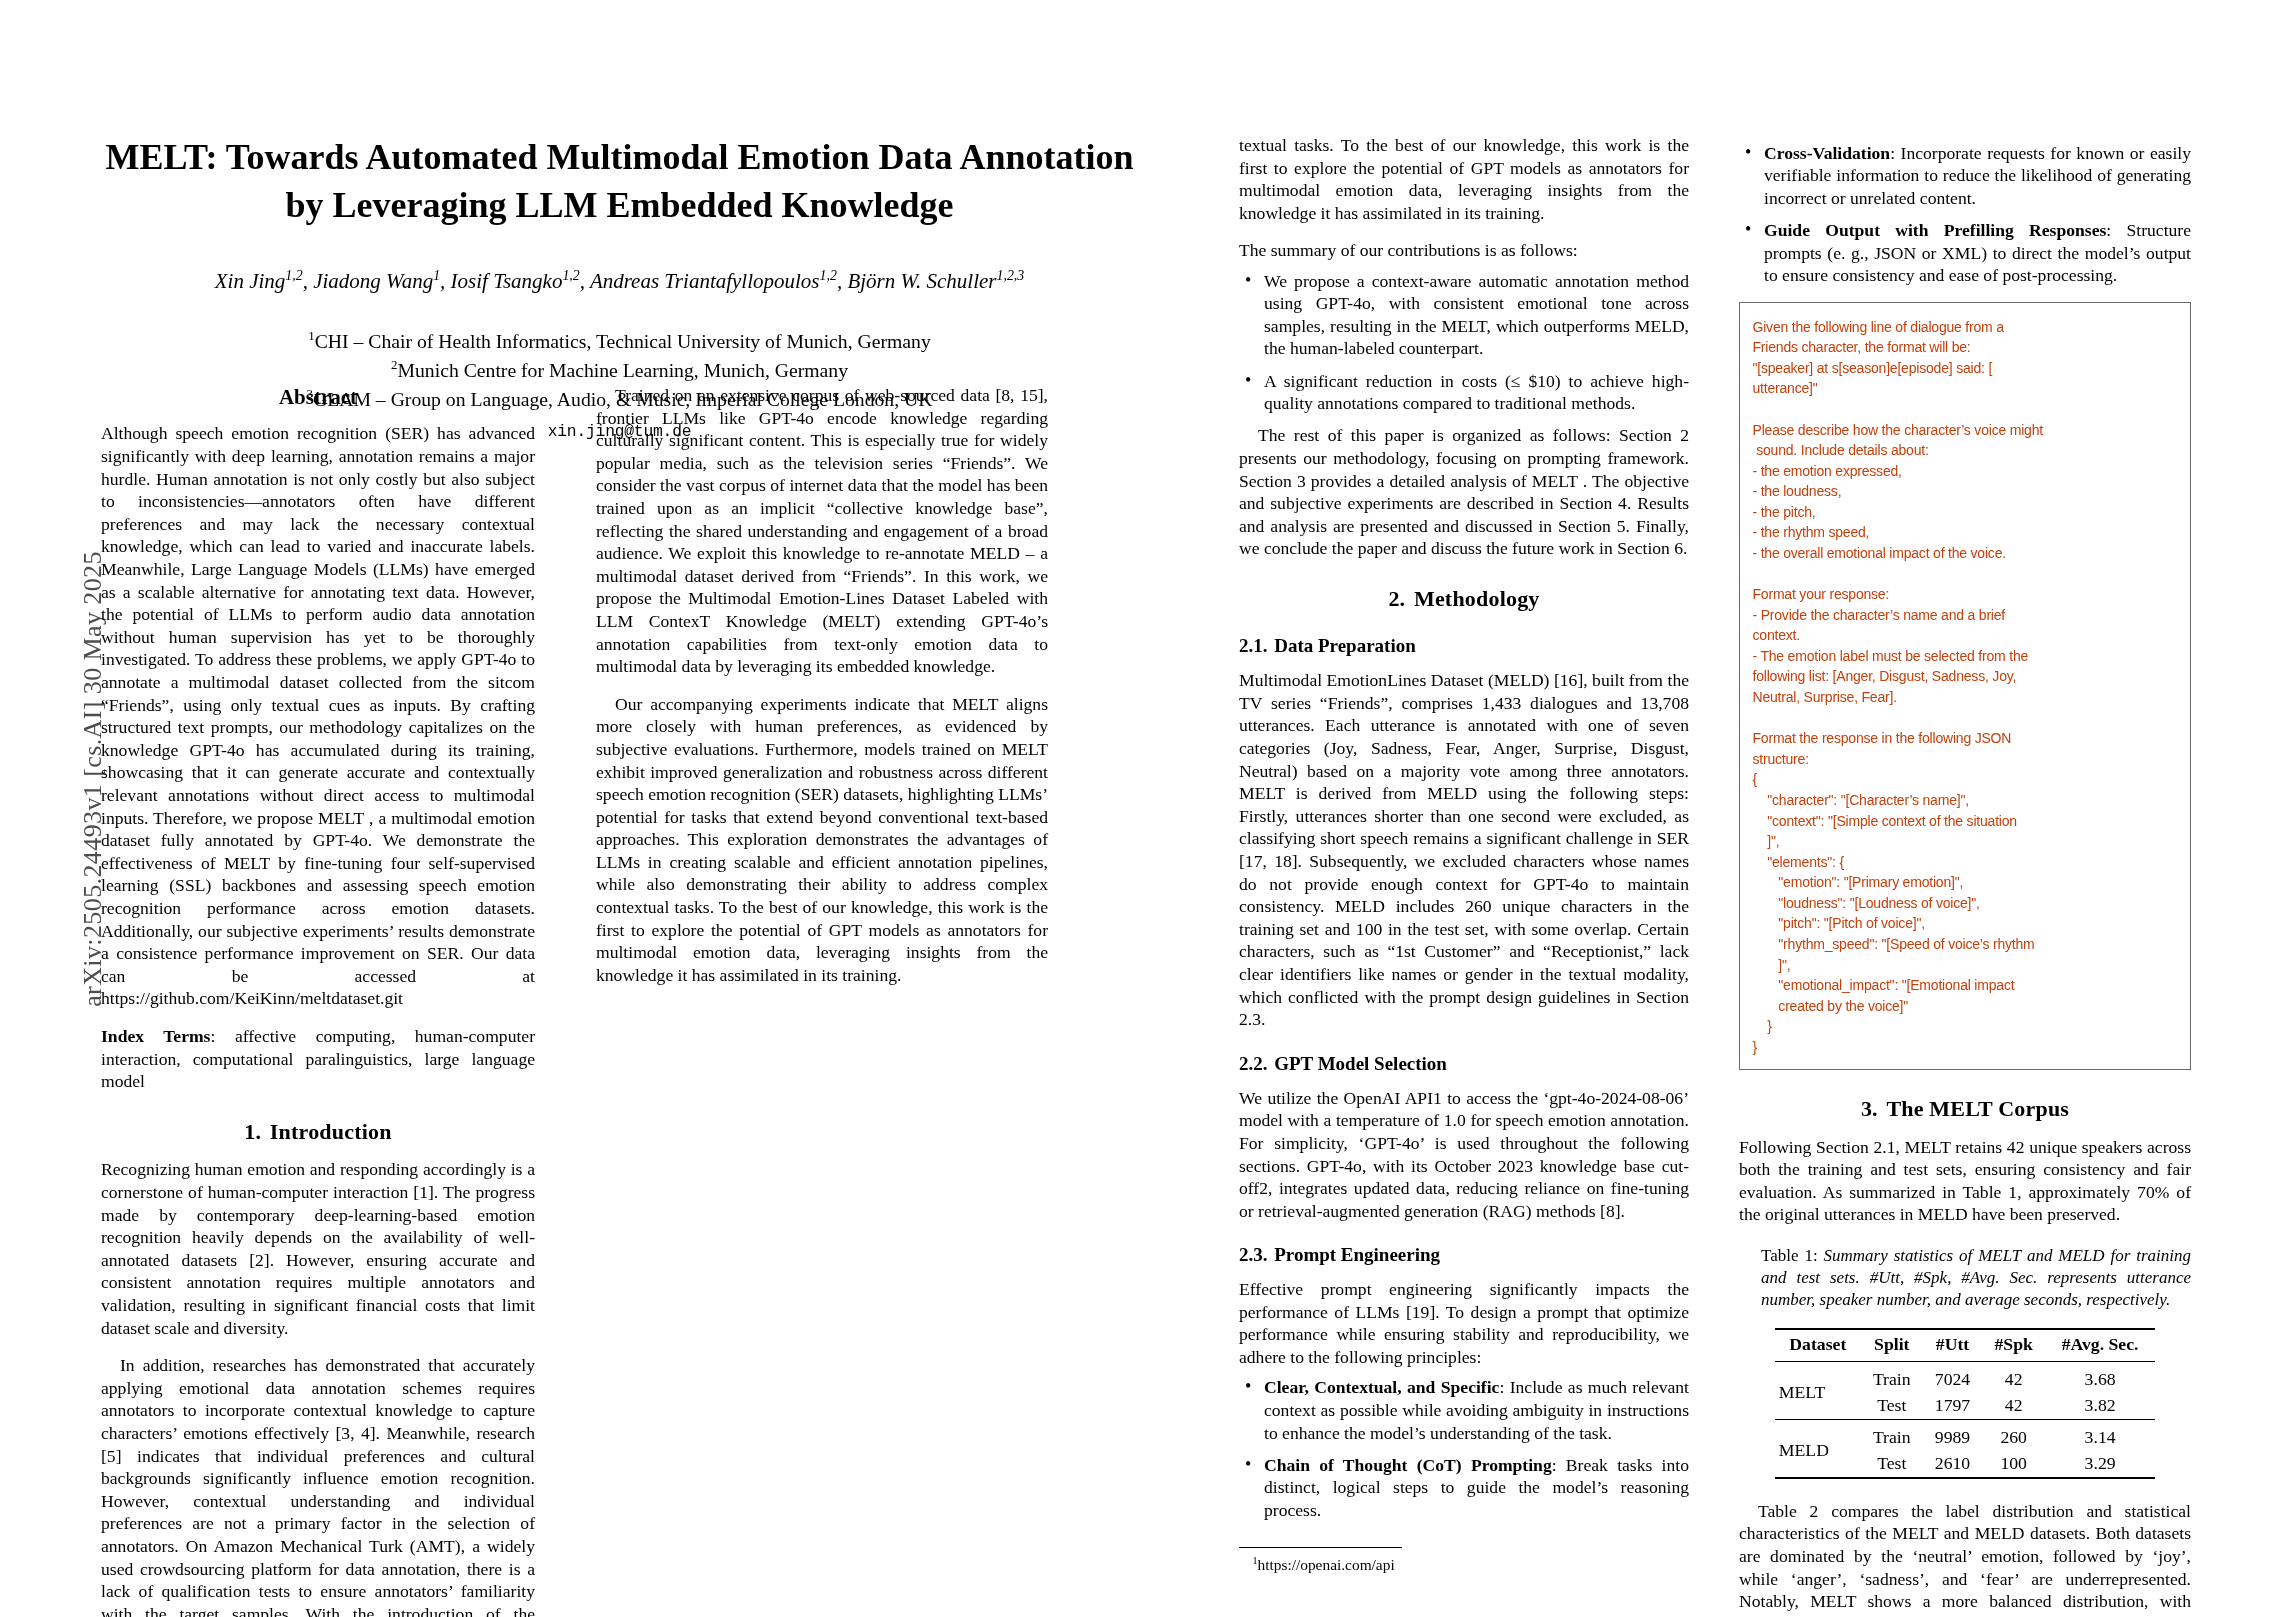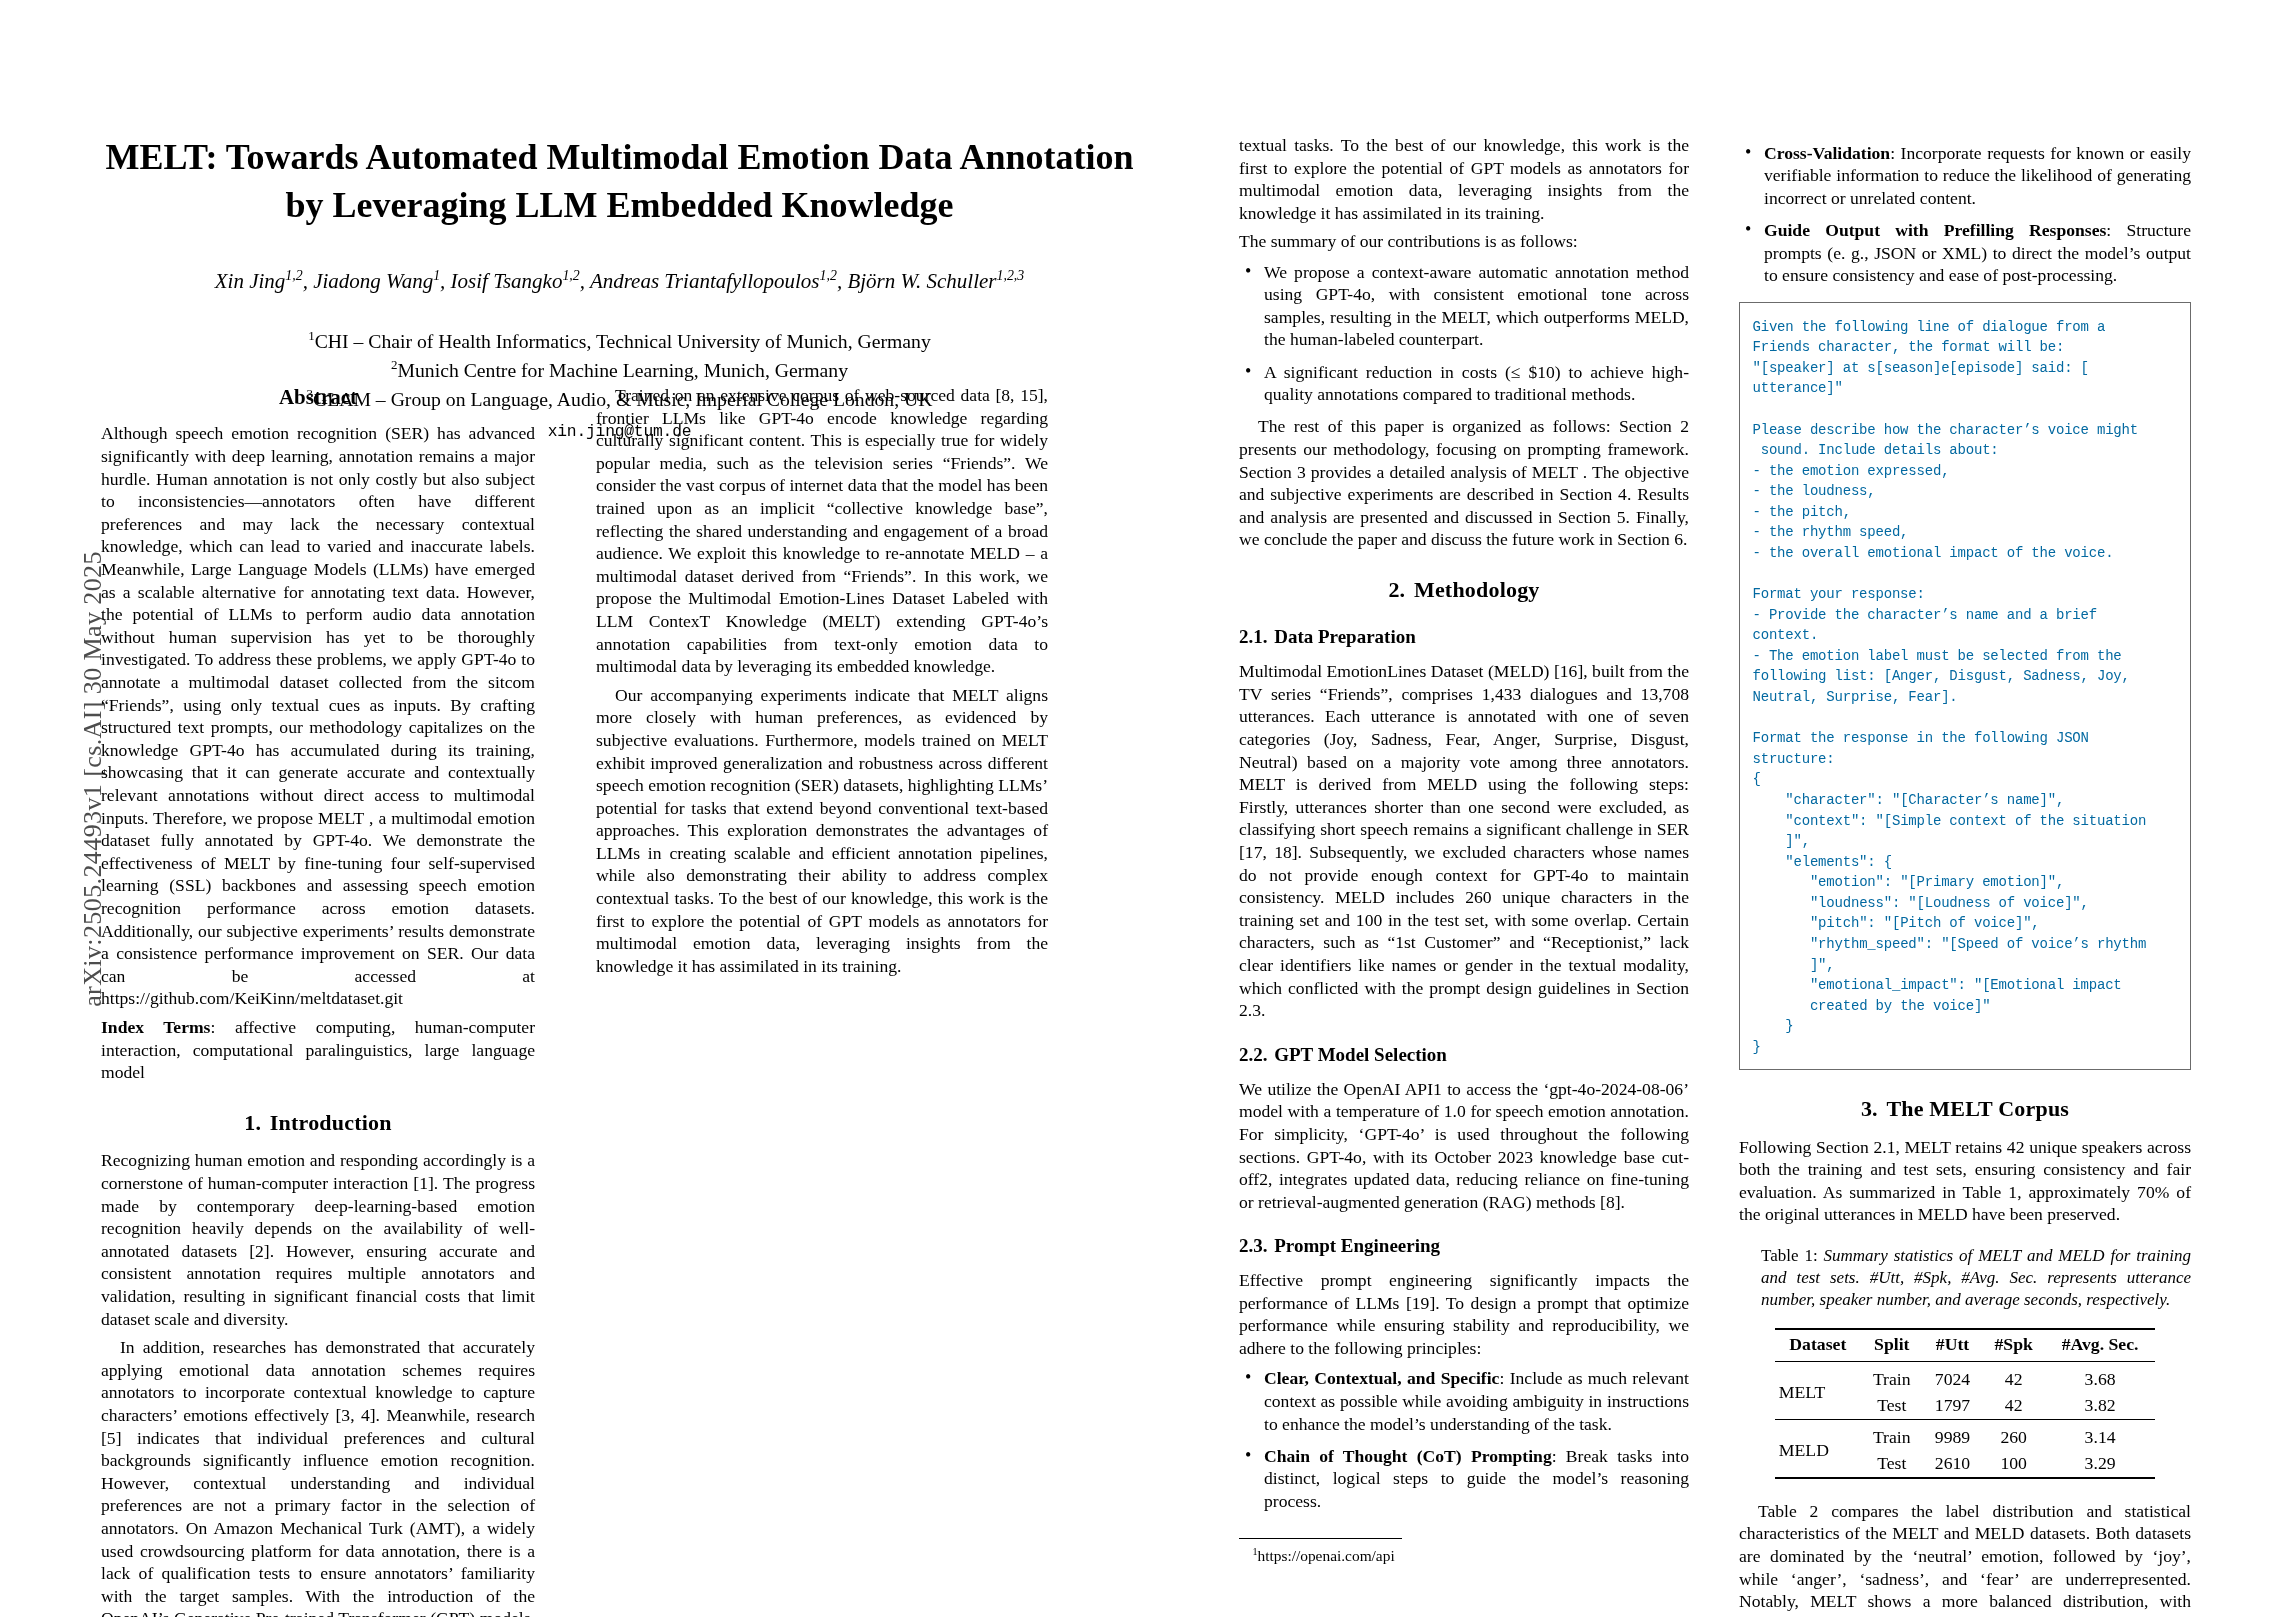--- a/index.html
+++ b/index.html
@@ -107,21 +107,21 @@
     text-align: center;
     font-weight: bold;
     font-size: 21px;
     margin: 0 0 11.5px 0;
   }
   p.para {
     margin: 0;
     text-indent: 0;
   }
   p.para.indent { text-indent: 19px; }
-  p.para + p.para { margin-top: 6px; }
+  p.para + p.para { margin-top: 15px; }
 
   ul.bullets {
     margin: 7.7px 0 0 0;
     padding-left: 25px;
     list-style: none;
   }
   ul.bullets li {
     position: relative;
     margin-bottom: 9.6px;
     text-align: justify;
@@ -134,25 +134,25 @@
     top: -1px;
     font-size: 18px;
   }
   .b { font-weight: bold; }
 
   
   #prompt-box {
     border: 1.3px solid #6b6b6b;
     padding: 13.4px 11.5px 11.5px 12.5px;
     margin-top: 15.4px;
-    font-family: Liberation Mono, monospace;
+    font-family: Liberation Sans, sans-serif;
     font-size: 14px;
     line-height: 1.47;
     white-space: pre-wrap;
-    color: #0369a1;
+    color: #c2410c;
     text-align: left;
     letter-spacing: -0.2px;
   }
 
   
   .table-caption {
     font-style: italic;
     font-size: 17px;
     line-height: 1.28;
     margin-top: 19px;

